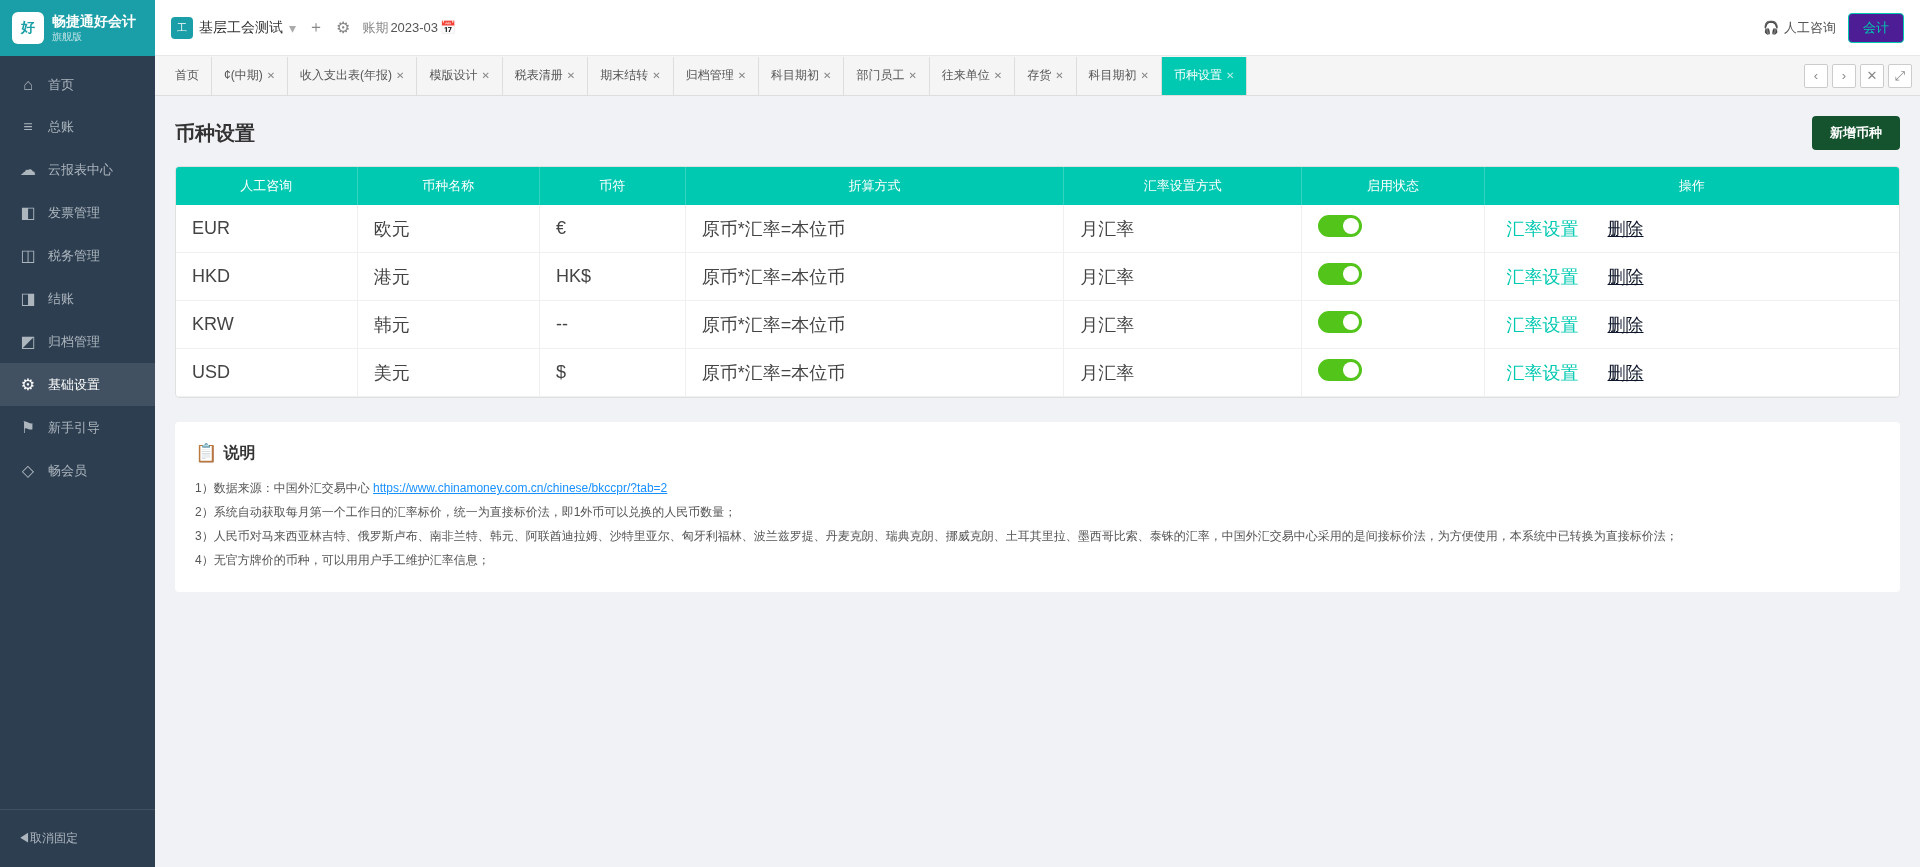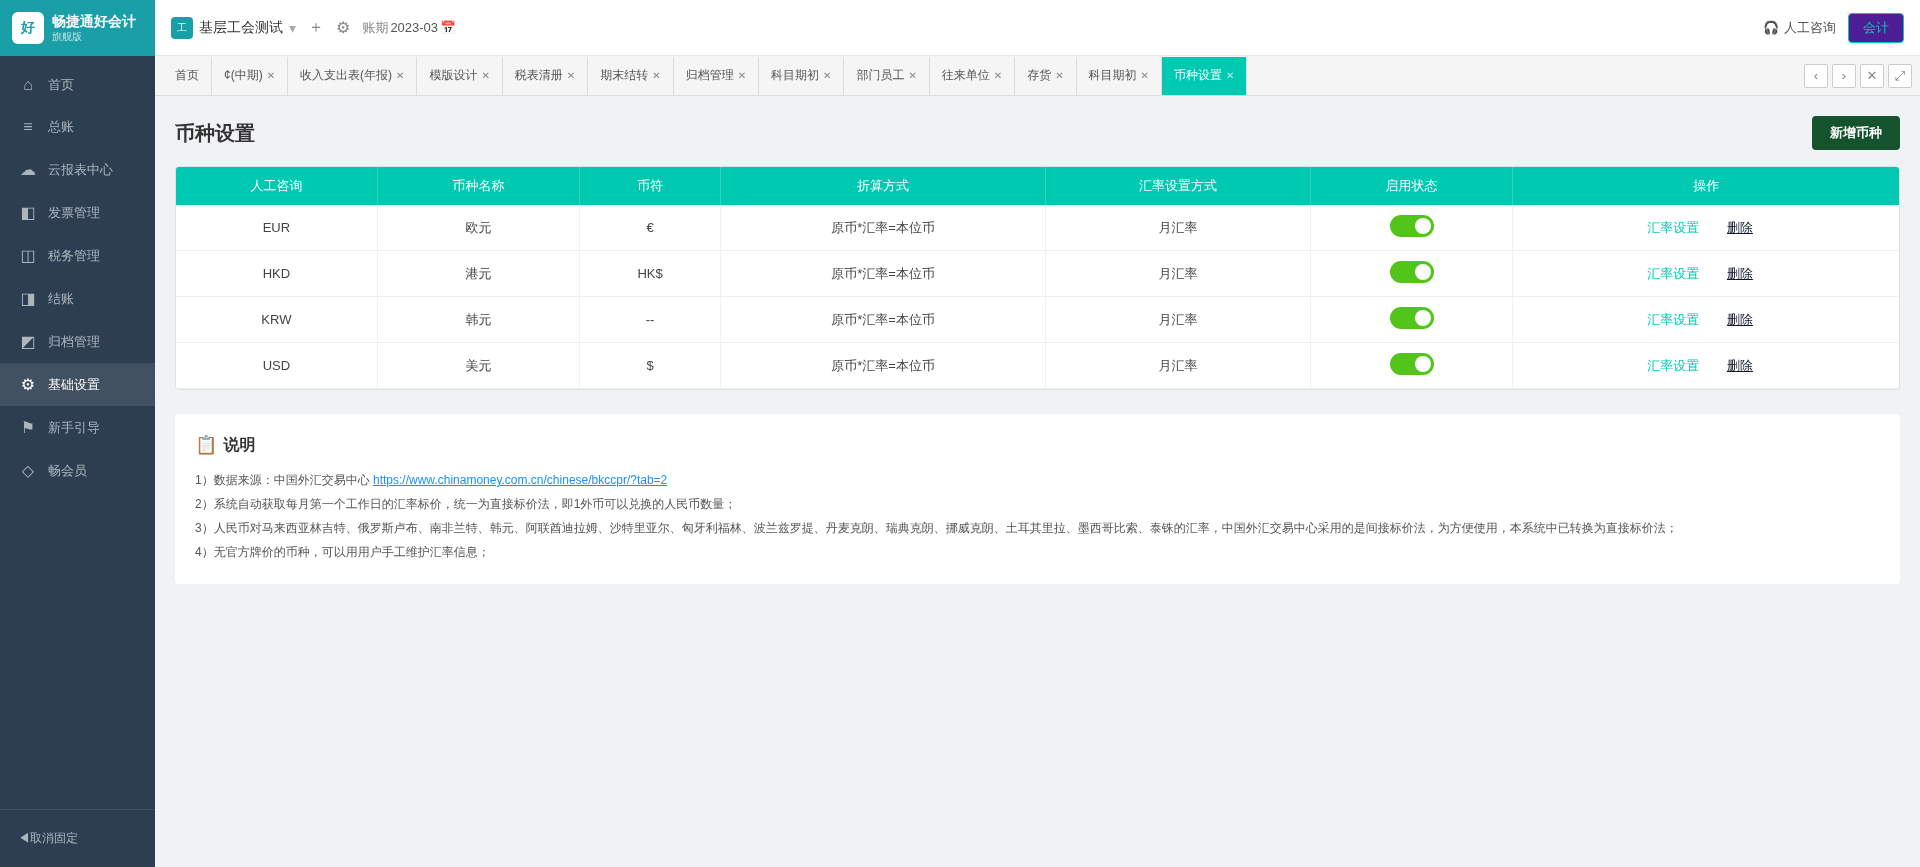--- a/index.html
+++ b/index.html
@@ -50,21 +50,21 @@
     .page-title { font-size: 20px; font-weight: bold; color: #333; }
     .btn-new { background: #14532d; color: #fff; border: none; padding: 8px 18px; border-radius: 4px; cursor: pointer; font-size: 13px; font-weight: bold; }
 
     
     .table-wrapper { background: #fff; border-radius: 4px; overflow: hidden; border: 1px solid #e0e0e0; }
     table { width: 100%; border-collapse: collapse; }
     thead tr { background: #00c9b1; }
     thead th { color: #fff; padding: 10px 16px; font-size: 13px; font-weight: normal; text-align: center; border-right: 1px solid rgba(255,255,255,0.2); }
     thead th:last-child { border-right: none; }
     tbody tr { border-bottom: 1px solid #f0f0f0; }
-    tbody td { padding: 10px 16px; text-align: center; color: #444; font-size: 13px; border-right: 1px solid #f0f0f0; }
+    tbody td { padding: 10px 16px; text-align: left; color: #444; font-size: 18px; border-right: 1px solid #f0f0f0; }
     tbody td:last-child { border-right: none; }
 
     
     .toggle { display: inline-flex; align-items: center; width: 44px; height: 22px; border-radius: 11px; background: #52c41a; position: relative; cursor: pointer; }
     .toggle-knob { position: absolute; right: 3px; width: 16px; height: 16px; border-radius: 50%; background: #fff; }
 
     
     .action-link { color: #00c9b1; cursor: pointer; text-decoration: none; margin: 0 6px; }
     .action-delete { color: #0f172a; cursor: pointer; margin: 0 18px; text-decoration: underline; }
 

